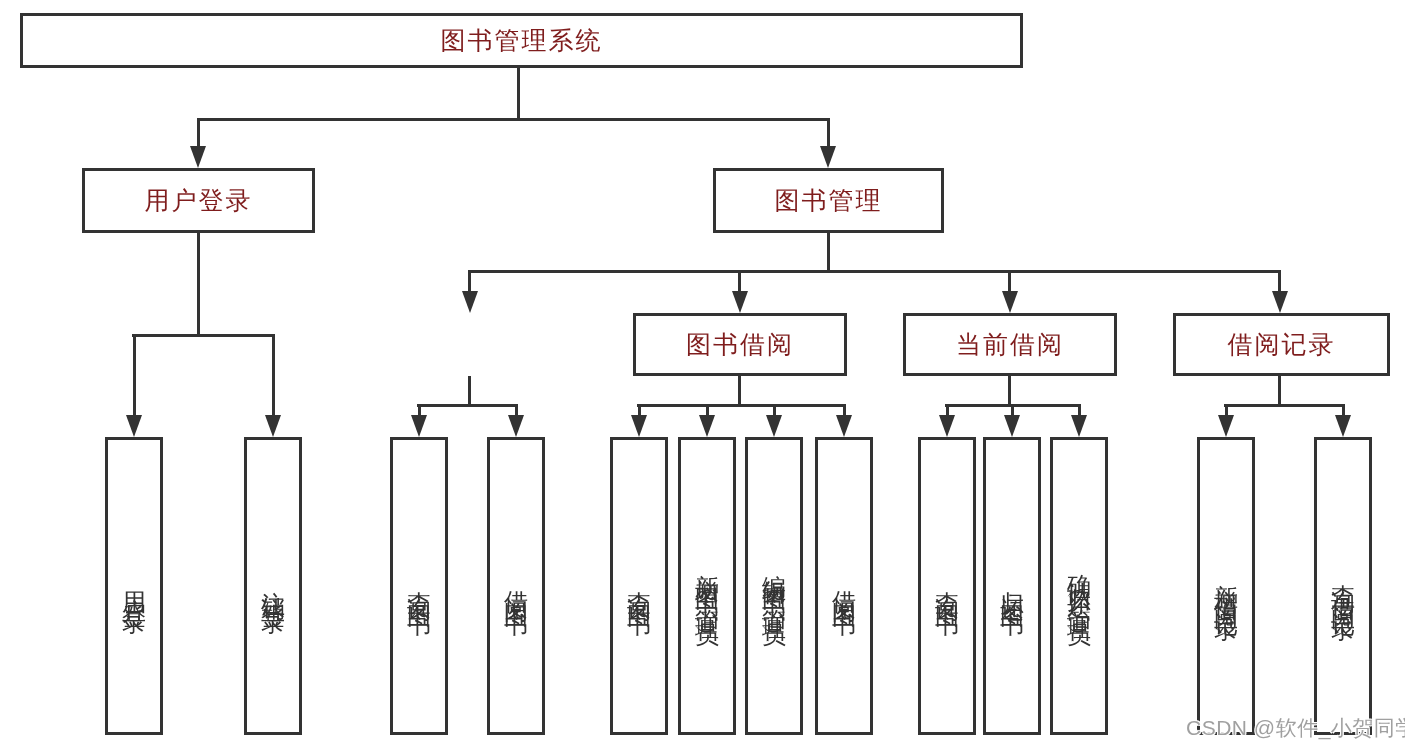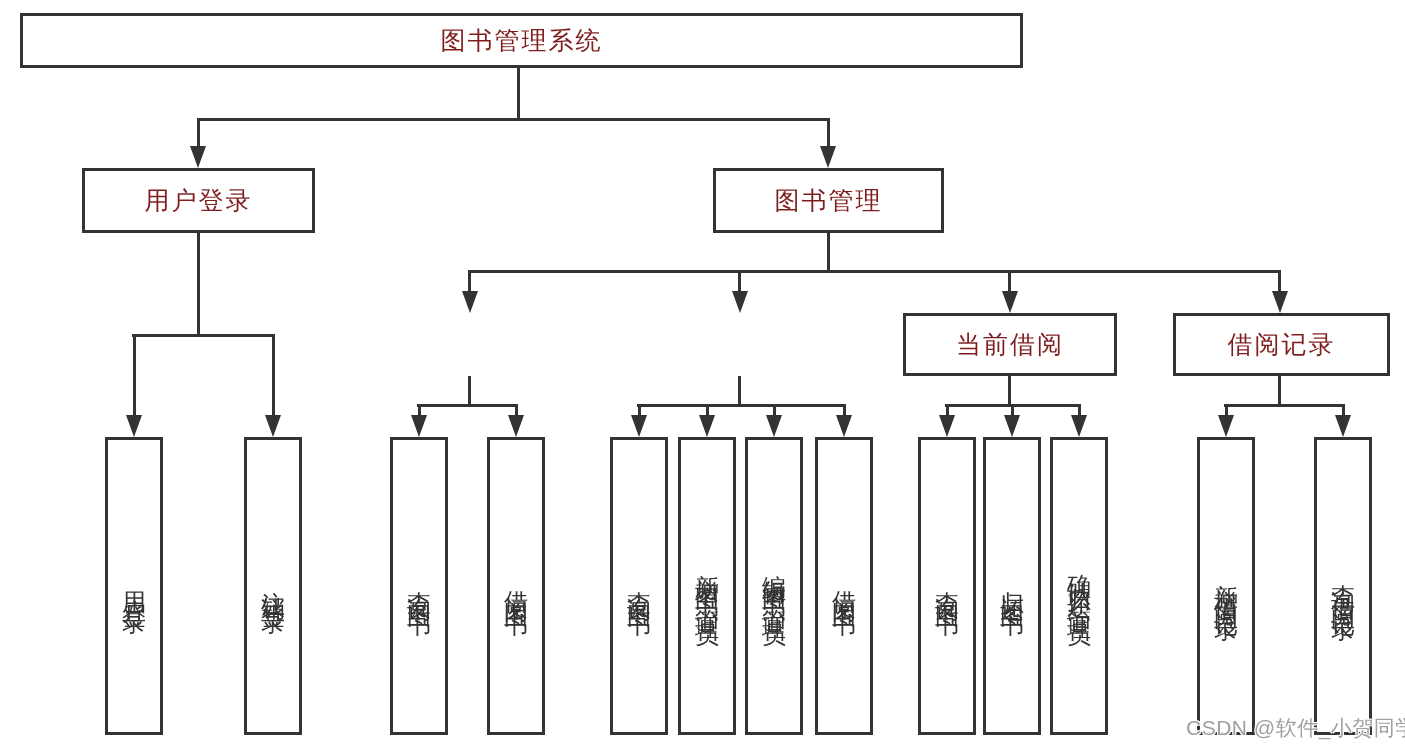--- a/index.html
+++ b/index.html
@@ -92,20 +92,23 @@
     <span>图书管理系统</span>
   </div>
 
   <div class="box" style="left:82px;top:168px;width:233px;height:65px;">
     <span>用户登录</span>
   </div>
   <div class="box" style="left:713px;top:168px;width:231px;height:65px;">
     <span>图书管理</span>
   </div>
 
+  <div class="box" style="left:633px;top:313px;width:214px;height:63px;">
+    <span>图书借阅</span>
+  </div>
   <div class="box" style="left:903px;top:313px;width:214px;height:63px;">
     <span>当前借阅</span>
   </div>
   <div class="box" style="left:1173px;top:313px;width:217px;height:63px;">
     <span>借阅记录</span>
   </div>
 
   <div class="vbox" style="left:105px;">
     <span>用户登录</span>
   </div>

